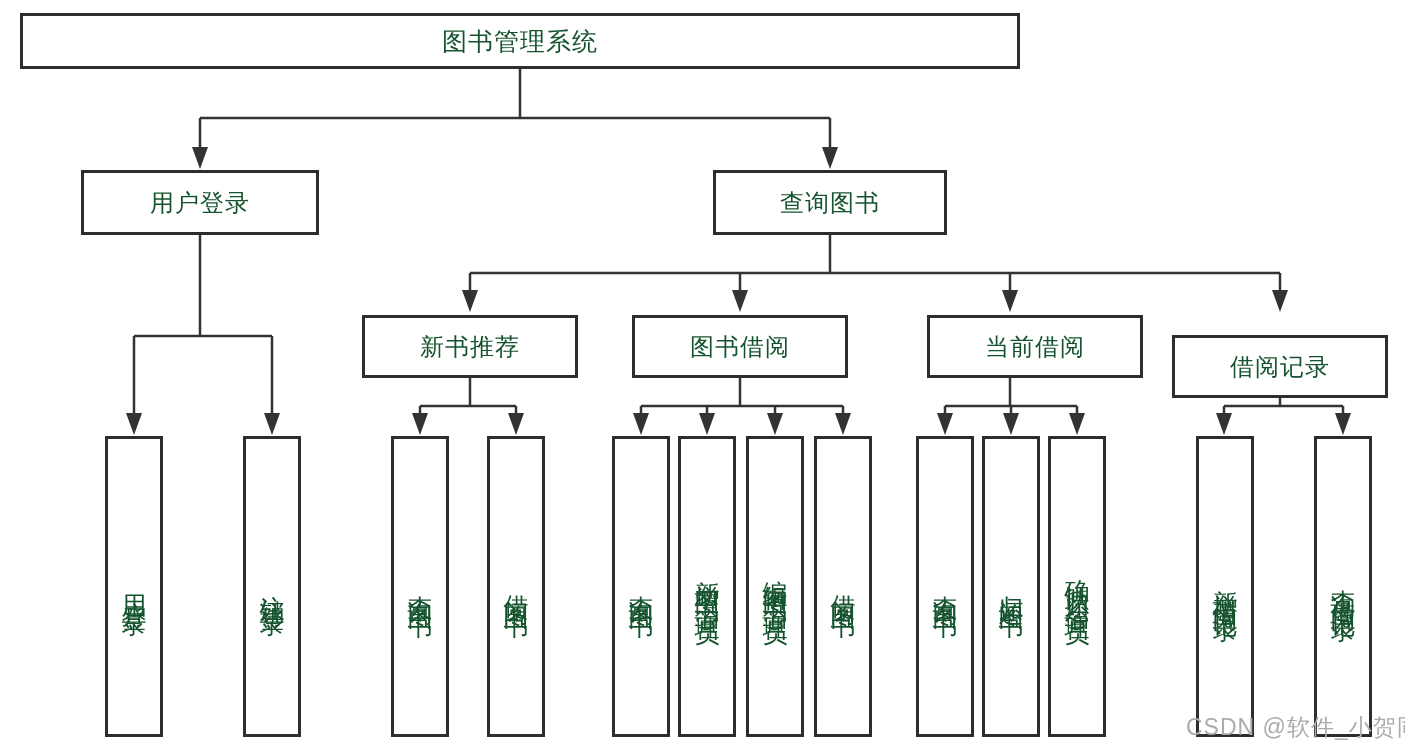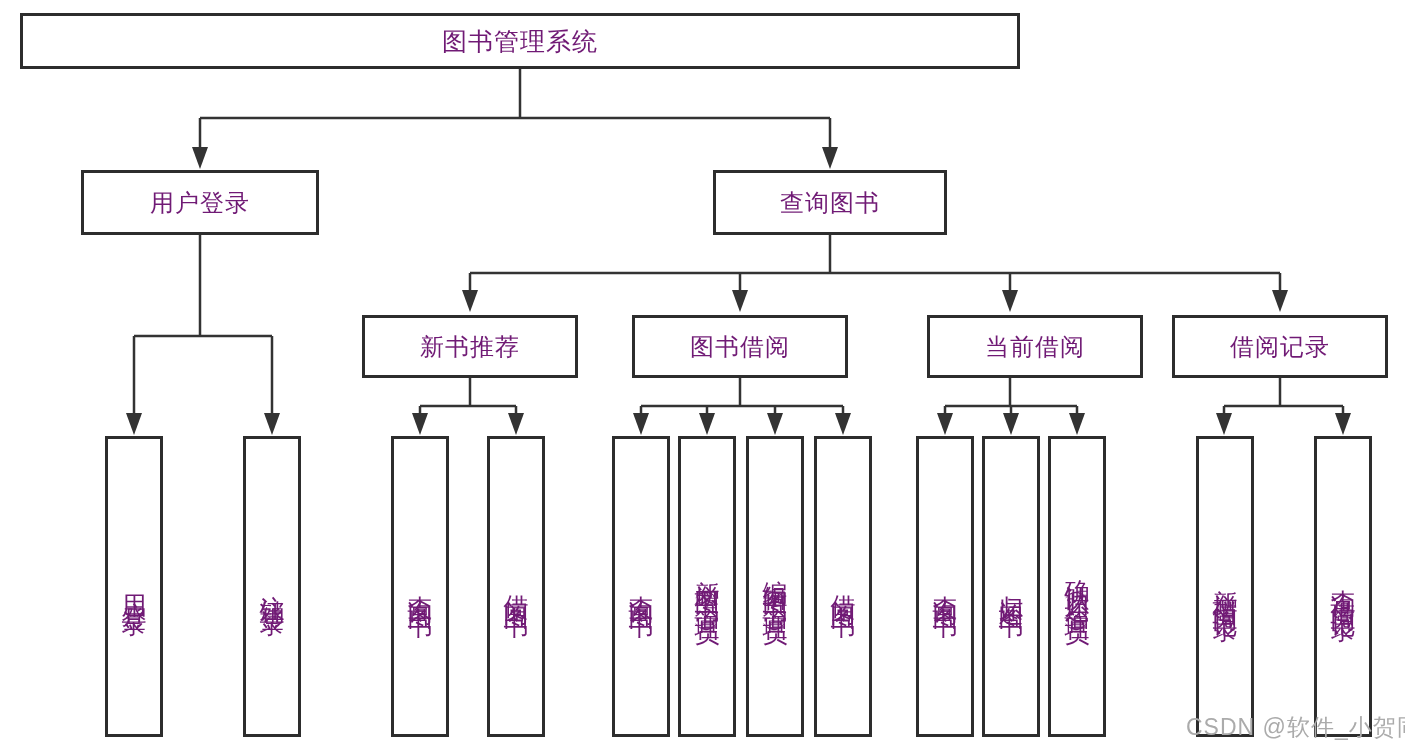--- a/index.html
+++ b/index.html
@@ -18,21 +18,21 @@
     z-index: 1;
   }
   .node {
     position: absolute;
     box-sizing: border-box;
     border: 3px solid #2d2d2d;
     background: #ffffff;
     display: flex;
     align-items: center;
     justify-content: center;
-    color: #701a75;
+    color: #14532d;
     z-index: 2;
   }
   .hbox { font-size: 24px; letter-spacing: 1px; }
   .root-box { font-size: 25px; }
   .vbox { width: 58px; top: 436px; height: 301px; }
   .vbox .vtext {
     writing-mode: vertical-rl;
     text-orientation: mixed;
     font-size: 25px;
     letter-spacing: 6px;
@@ -143,21 +143,21 @@
 
   <div class="node hbox lvl2" style="left:362px;">
     <span>新书推荐</span>
   </div>
   <div class="node hbox lvl2" style="left:632px;">
     <span>图书借阅</span>
   </div>
   <div class="node hbox lvl2" style="left:902px;margin-left:25px;">
     <span>当前借阅</span>
   </div>
-  <div class="node hbox lvl2" style="left:1172px;">
+  <div class="node hbox lvl2" style="left:1172px;margin-top:20px;">
     <span>借阅记录</span>
   </div>
 
   <div class="node vbox" style="left:105px;">
     <span class="vtext">用户登录</span>
   </div>
   <div class="node vbox" style="left:243px;">
     <span class="vtext">注销登录</span>
   </div>
 

